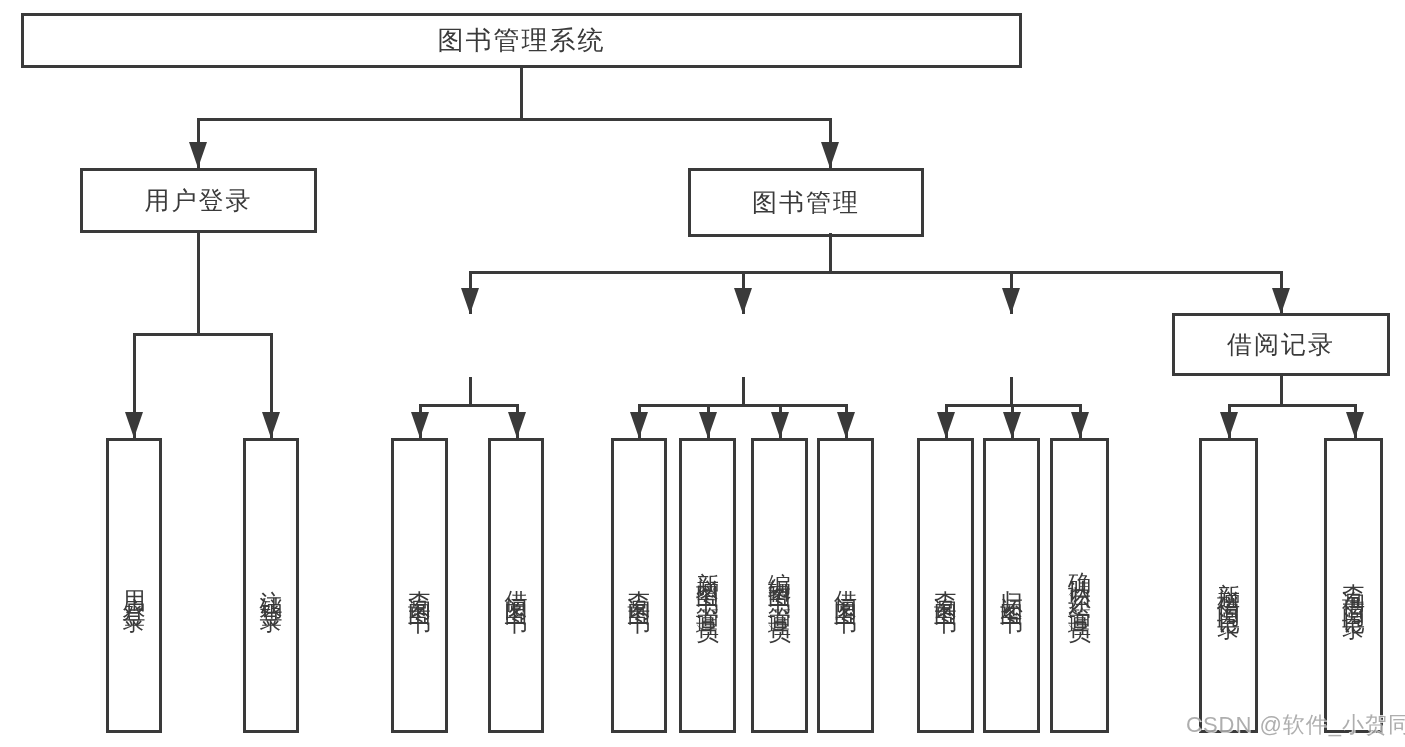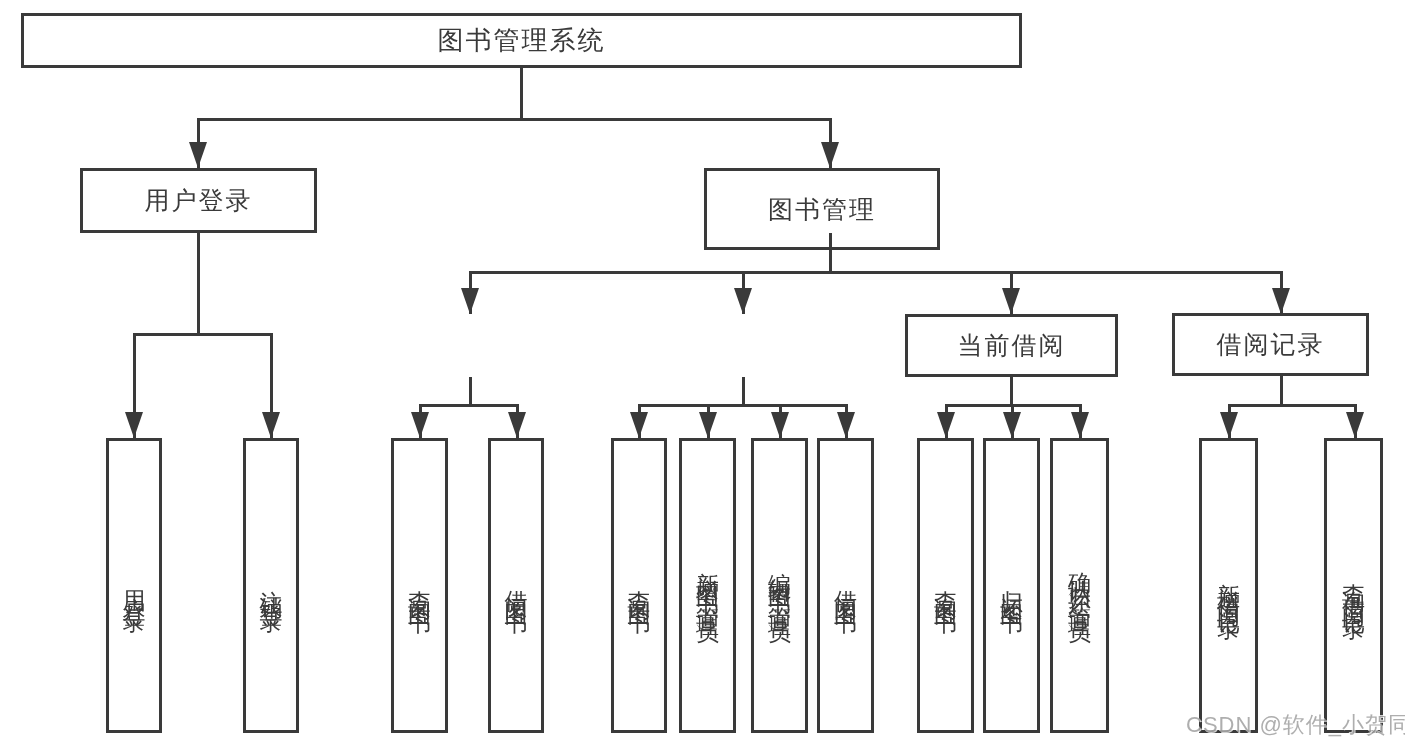--- a/index.html
+++ b/index.html
@@ -65,21 +65,21 @@
   <div class="vline" style="left:520px;top:68px;height:52px"></div>
   <div class="hline" style="left:197px;top:118px;width:635px"></div>
   <div class="vline" style="left:197px;top:118px;height:50px"></div>
   <div class="arrow" style="left:189px;top:142px"></div>
   <div class="vline" style="left:829px;top:118px;height:50px"></div>
   <div class="arrow" style="left:821px;top:142px"></div>
 
   <div class="box h" style="left:80px;top:168px;width:237px;height:65px">
     <span>用户登录</span>
   </div>
-  <div class="box h" style="left:704px;top:168px;width:236px;height:82px">
+  <div class="box h" style="left:688px;top:168px;width:236px;height:69px">
     <span>图书管理</span>
   </div>
 
   <div class="vline" style="left:197px;top:233px;height:102px"></div>
   <div class="hline" style="left:133px;top:333px;width:140px"></div>
   <div class="vline" style="left:133px;top:333px;height:105px"></div>
   <div class="arrow" style="left:125px;top:412px"></div>
   <div class="vline" style="left:270px;top:333px;height:105px"></div>
   <div class="arrow" style="left:262px;top:412px"></div>
 
@@ -87,24 +87,21 @@
   <div class="hline" style="left:469px;top:271px;width:813px"></div>
   <div class="vline" style="left:469px;top:271px;height:43px"></div>
   <div class="arrow" style="left:461px;top:288px"></div>
   <div class="vline" style="left:742px;top:271px;height:43px"></div>
   <div class="arrow" style="left:734px;top:288px"></div>
   <div class="vline" style="left:1010px;top:271px;height:43px"></div>
   <div class="arrow" style="left:1002px;top:288px"></div>
   <div class="vline" style="left:1280px;top:271px;height:43px"></div>
   <div class="arrow" style="left:1272px;top:288px"></div>
 
-  <div class="box h" style="left:905px;top:314px;width:213px;height:63px">
-    <span>当前借阅</span>
-  </div>
-  <div class="box h" style="left:1172px;top:313px;width:197px;height:63px">
+  <div class="box h" style="left:1172px;top:313px;width:218px;height:63px">
     <span>借阅记录</span>
   </div>
 
   <div class="vline" style="left:469px;top:377px;height:29px"></div>
   <div class="vline" style="left:742px;top:377px;height:29px"></div>
   <div class="vline" style="left:1010px;top:377px;height:29px"></div>
   <div class="vline" style="left:1280px;top:376px;height:30px"></div>
 
   <div class="hline" style="left:419px;top:404px;width:99px"></div>
   <div class="hline" style="left:638px;top:404px;width:210px"></div>

